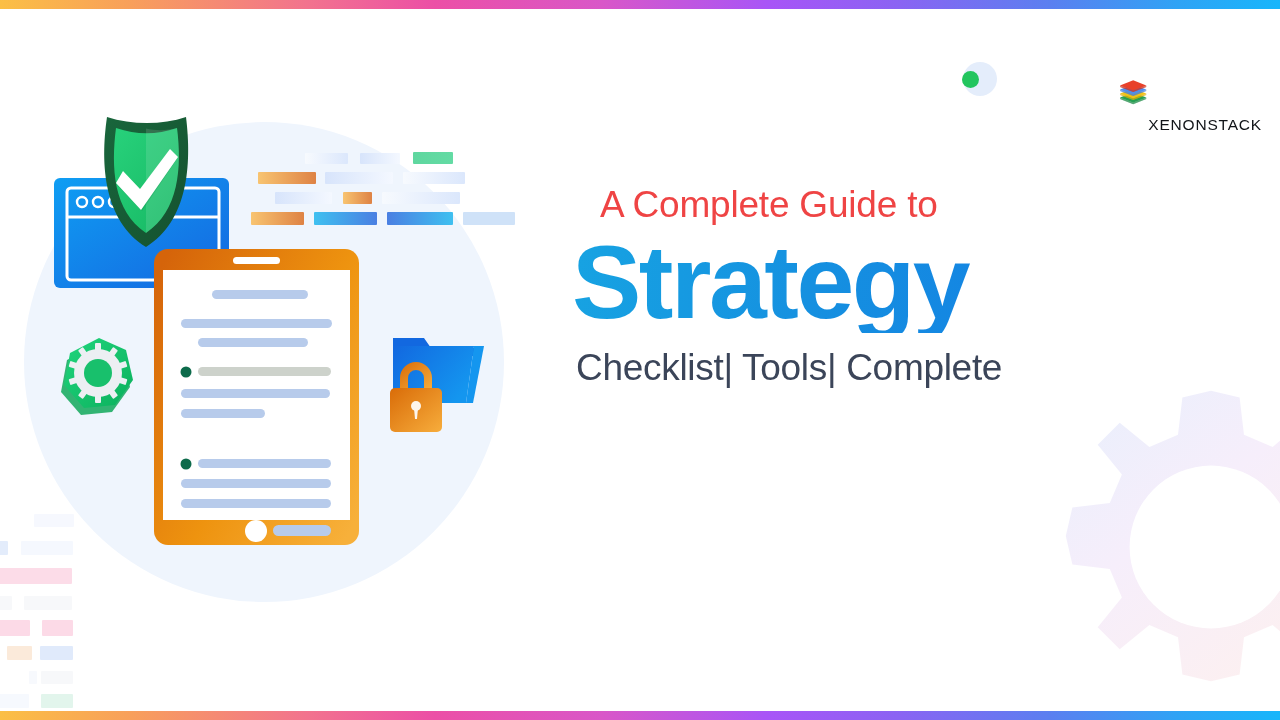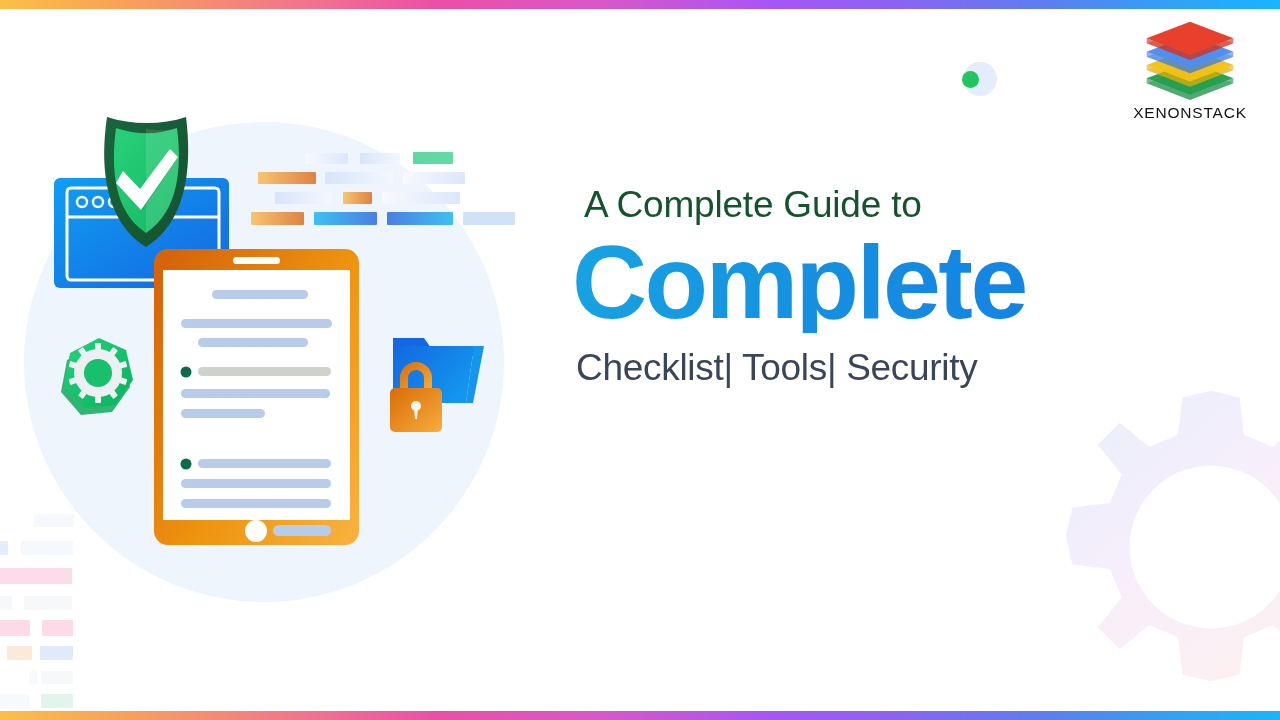--- a/index.html
+++ b/index.html
@@ -28,32 +28,32 @@
   .bl-code i{position:absolute;display:block;border-radius:1px;}
 
   
   .dot-blue{position:absolute;left:963px;top:62px;width:34px;height:34px;border-radius:50%;
     background:#e4edfb;z-index:3;}
   .dot-green{position:absolute;left:962px;top:71px;width:17px;height:17px;border-radius:50%;
     background:#22c55e;z-index:4;}
 
   
   .logo{position:absolute;left:1118px;top:18px;width:144px;height:116px;z-index:20;
-    display:flex;flex-direction:column;align-items:center;}
+    display:flex;flex-direction:row;align-items:flex-end;}
   .logo-mark{width:100px;height:84px;}
   .logo-word{margin-top:2px;font-size:15.5px;letter-spacing:.8px;color:#111418;
     font-family:"Liberation Sans",sans-serif;font-weight:400;white-space:nowrap;}
 
   
   .illus{position:absolute;left:20px;top:95px;width:500px;height:480px;z-index:5;}
 
   
   .copy{position:absolute;left:572px;top:186px;width:640px;z-index:15;}
-  .eyebrow{font-size:37px;line-height:1.0;color:#14532d;font-weight:400;letter-spacing:-.2px;
-    margin:0 0 10px 12px;}
+  .eyebrow{font-size:37px;line-height:1.0;color:#ef4444;font-weight:400;letter-spacing:-.2px;
+    margin:0 0 10px 28px;}
   .headline{margin:0;font-size:104px;line-height:.96;font-weight:700;letter-spacing:-2.5px;
     background:linear-gradient(100deg,#17a3e2 0%,#1590e0 38%,#1378e6 100%);
     -webkit-background-clip:text;background-clip:text;color:transparent;
     -webkit-text-fill-color:transparent;}
   .headline .l2{display:block;}
   .subline{margin:16px 0 0 4px;font-size:37px;line-height:1.05;color:#3b4559;
     font-weight:400;letter-spacing:-.3px;}
 </style>
 </head>
 <body>
@@ -269,19 +269,19 @@
       </g>
       <rect x="178" y="272" width="133" height="9" rx="4.5" fill="#cdd2cb"></rect>
       <circle cx="166" cy="277" r="5.5" fill="#0d6b4b"></circle>
       <circle cx="166" cy="369" r="5.5" fill="#0d6b4b"></circle>
     </g>
   </svg>
 
   <div class="copy">
     <div class="eyebrow">A Complete Guide to</div>
     <div class="headline">
-      <span class="l2">Complete</span>
+      <span class="l2">Strategy</span>
     </div>
-    <div class="subline">Checklist| Tools| Security</div>
+    <div class="subline">Checklist| Tools| Complete</div>
   </div>
 
   <div class="edge-bar bottom"></div>
 </div>
 
 </body></html>

